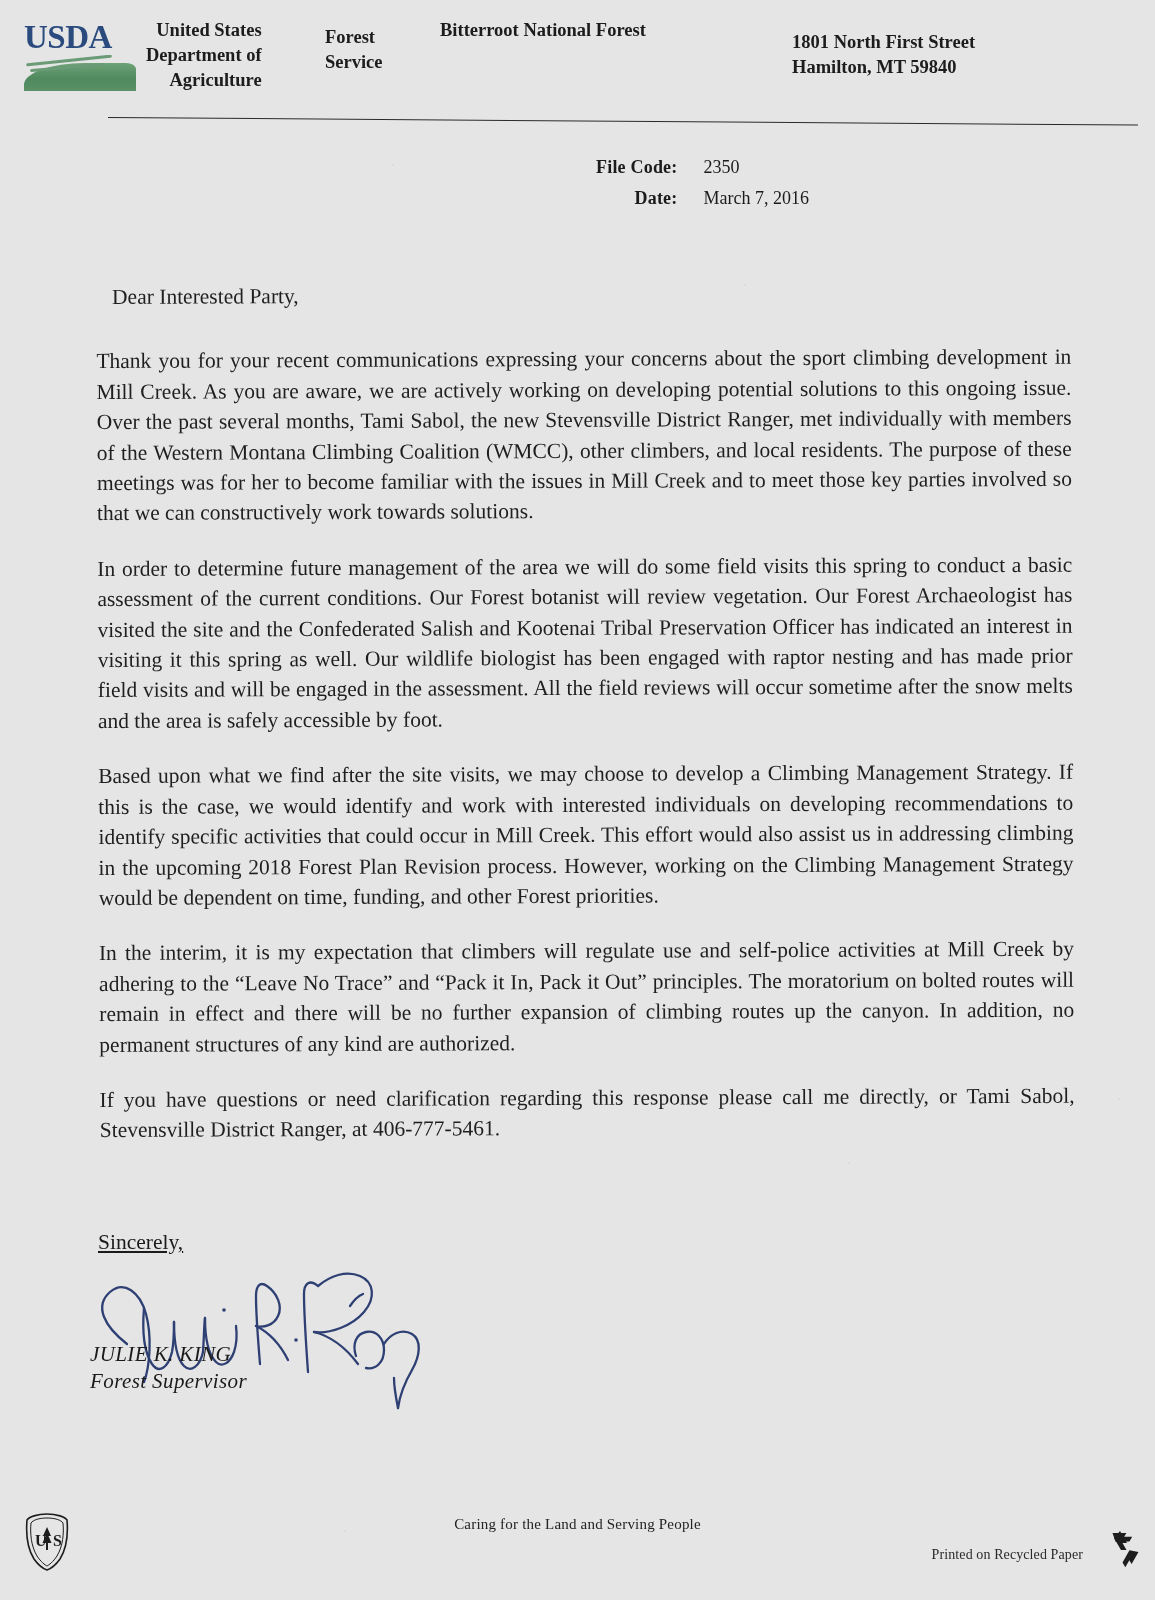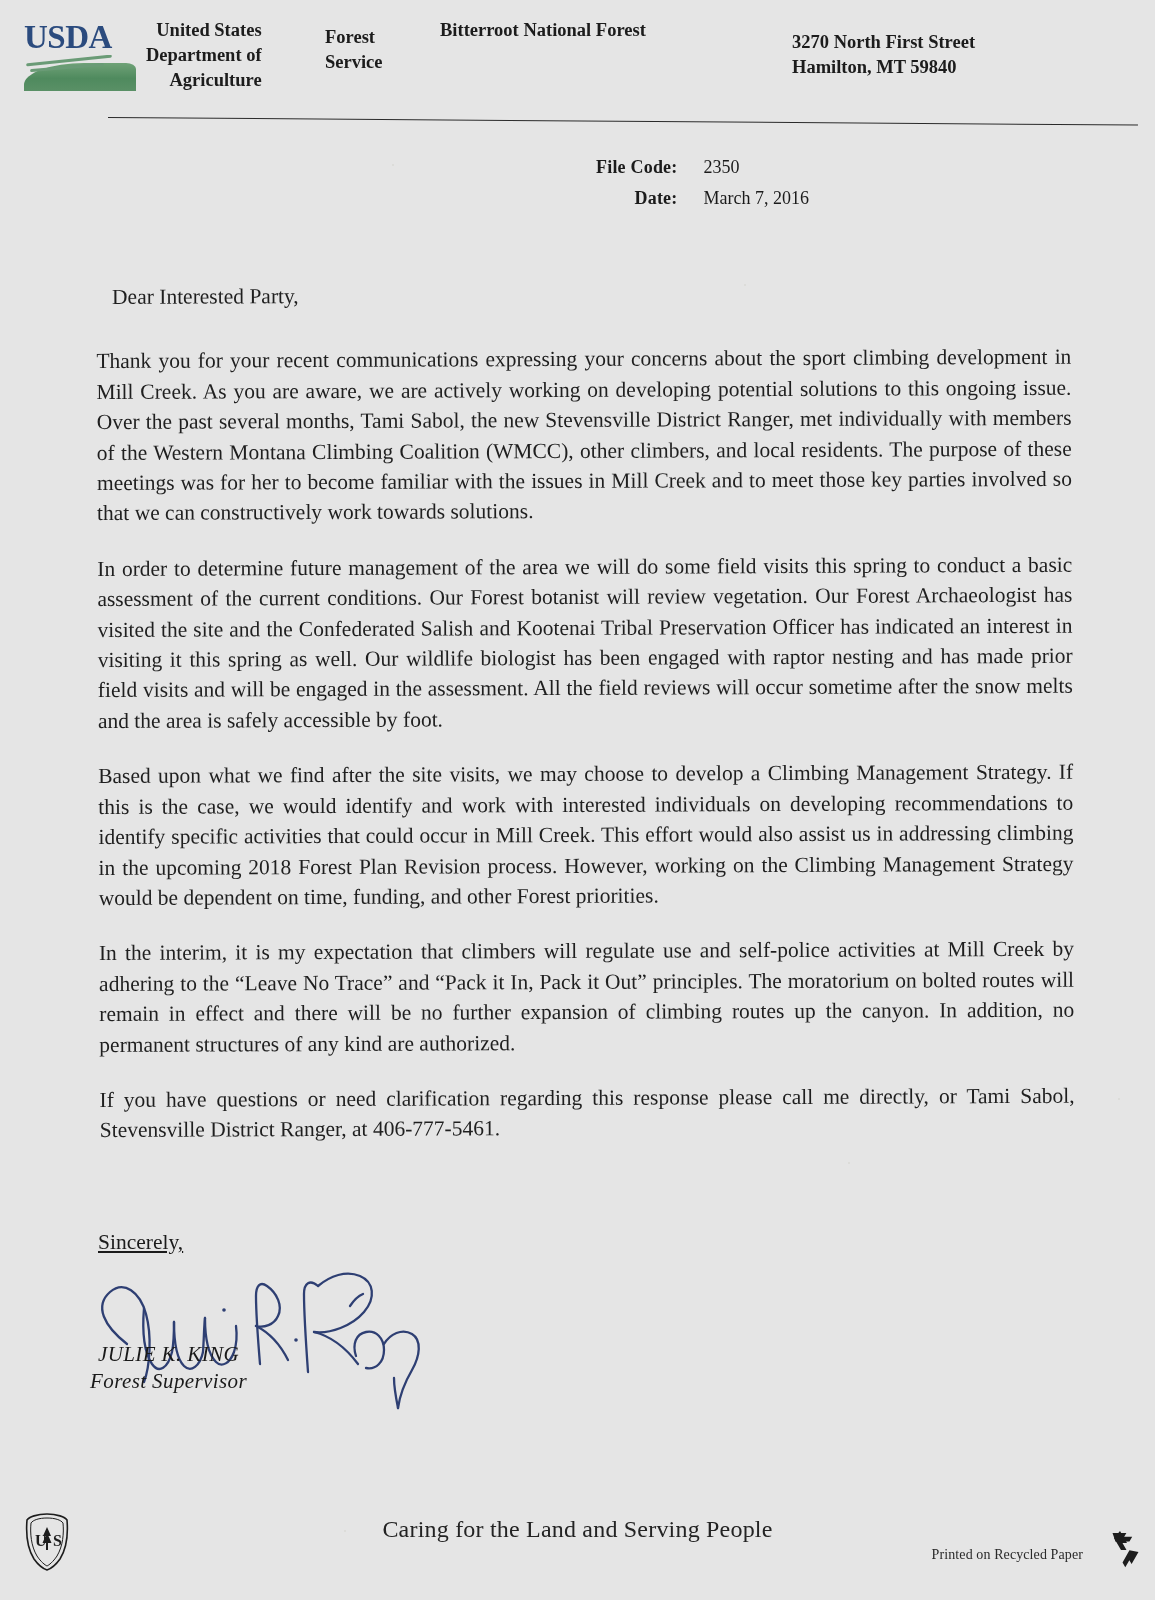--- a/index.html
+++ b/index.html
@@ -171,31 +171,30 @@
   }
   .sig-name {
     position: absolute;
     top: 1341px;
     left: 90px;
     font-style: italic;
     font-size: 21px;
     line-height: 27px;
     letter-spacing: 0.4px;
     color: #1a1a1a;
-    text-align: center;
   }
 
   
   .footer-motto {
     position: absolute;
     left: 0;
     right: 0;
     top: 1516px;
     text-align: center;
-    font-size: 24px;
+    font-size: 15px;
     letter-spacing: 0.2px;
     color: #232323;
   }
   .fs-shield {
     position: absolute;
     left: 24px;
     top: 1512px;
     width: 46px;
     height: 60px;
   }
@@ -239,21 +238,21 @@
         <div class="swoosh s2"></div>
       </div>
     </div>
 
     <div class="lh-col c-agency">United States
 Department of
 Agriculture</div>
     <div class="lh-col c-service">Forest
 Service</div>
     <div class="lh-col c-forest">Bitterroot National Forest</div>
-    <div class="lh-col c-address">3270 North First Street
+    <div class="lh-col c-address">1801 North First Street
 Hamilton, MT  59840</div>
   </div>
 
   <div class="lh-rule"></div>
 
   <div class="filecode">
     <table>
       <tbody>
           <tr>
         <td class="lbl">File Code:</td>

